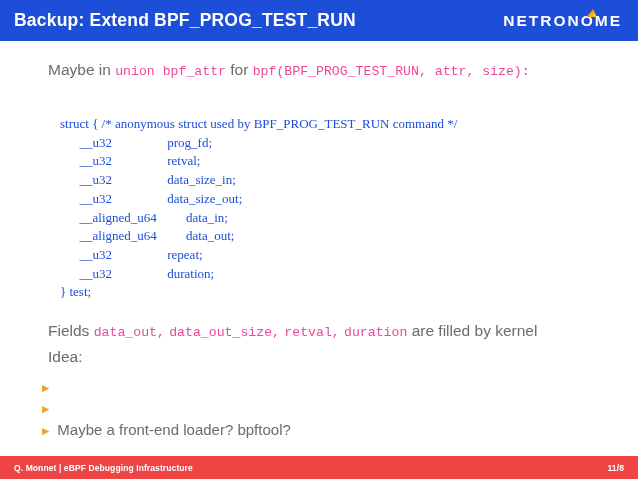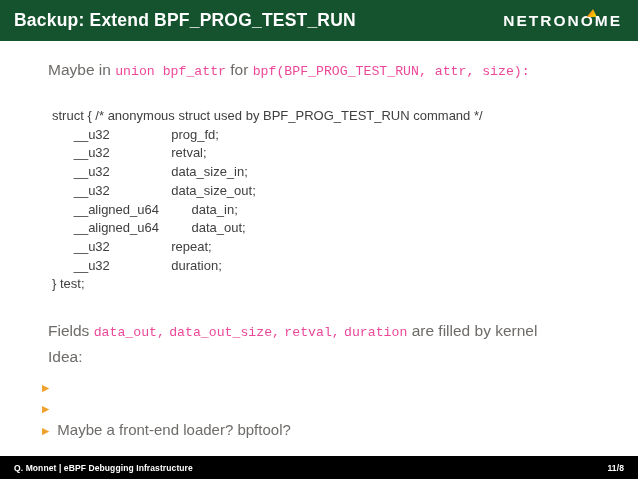--- a/index.html
+++ b/index.html
@@ -3,21 +3,21 @@
 <meta charset="utf-8">
 <style>
   html,body { margin:0; padding:0; background:#e8e8e8; }
   .slide {
     position:relative; width:638px; height:479px; background:#ffffff;
     font-family:"Liberation Sans", sans-serif; overflow:hidden;
   }
   
   .header {
     position:absolute; top:0; left:0; width:638px; height:41px;
-    background:#14532d; box-sizing:border-box;
+    background:#1d4ed8; box-sizing:border-box;
     display:flex; align-items:center; justify-content:space-between;
     padding:0 16px 0 14px;
   }
   .slide-title {
     color:#ffffff; font-size:17.5px; font-weight:600; letter-spacing:0.2px;
     white-space:nowrap;
   }
   .logo {
     color:#ffffff; font-weight:bold; font-size:15.5px; letter-spacing:2px;
     display:flex; align-items:center; white-space:nowrap;text-align:right;
@@ -32,41 +32,41 @@
   
   .bodytext { position:absolute; color:#6e6b68; font-size:15.5px; white-space:nowrap; }
   .line1   { top:61px;  left:48px; }
   .fields  { top:322px; left:48px; }
   .idea    { top:348px; left:48px; }
   .code-inline {
     font-family:Liberation Mono, monospace;
     font-size:13.2px; color:#ec4899;
   }
   .codeblock {
-    position:absolute; top:103px; left:48px; margin:4px;
-    font-family:Liberation Sans, sans-serif;
-    font-size:13px; line-height:18.7px; color:#404040; white-space:pre;
+    position:absolute; top:103px; left:48px; margin:12px;
+    font-family:Liberation Serif, serif;
+    font-size:13px; line-height:18.7px; color:#1d4ed8; white-space:pre;
   }
   
   .bullets {
     position:absolute; top:379px; left:42px; margin:0; padding:0;
     list-style:none;
   }
   .bullets li {
     display:flex; align-items:baseline; line-height:20.5px;
     font-size:15px; color:#6e6b68; white-space:nowrap;
   }
   .tri-marker {
     color:#f0a12d; font-size:9.5px; margin-right:8px; flex:none;
     transform:translateY(-1.5px);
   }
   
   .footer {
     position:absolute; bottom:0; left:0; width:638px; height:23px;
-    background:#000000; box-sizing:border-box;
+    background:#ef4444; box-sizing:border-box;
     display:flex; align-items:center; justify-content:space-between;
     padding:0 14px; color:#ffffff; font-size:8.5px; font-weight:600;
     letter-spacing:0.1px;
   }
 </style>
 </head>
 <body>
 
 <div class="slide">
 

